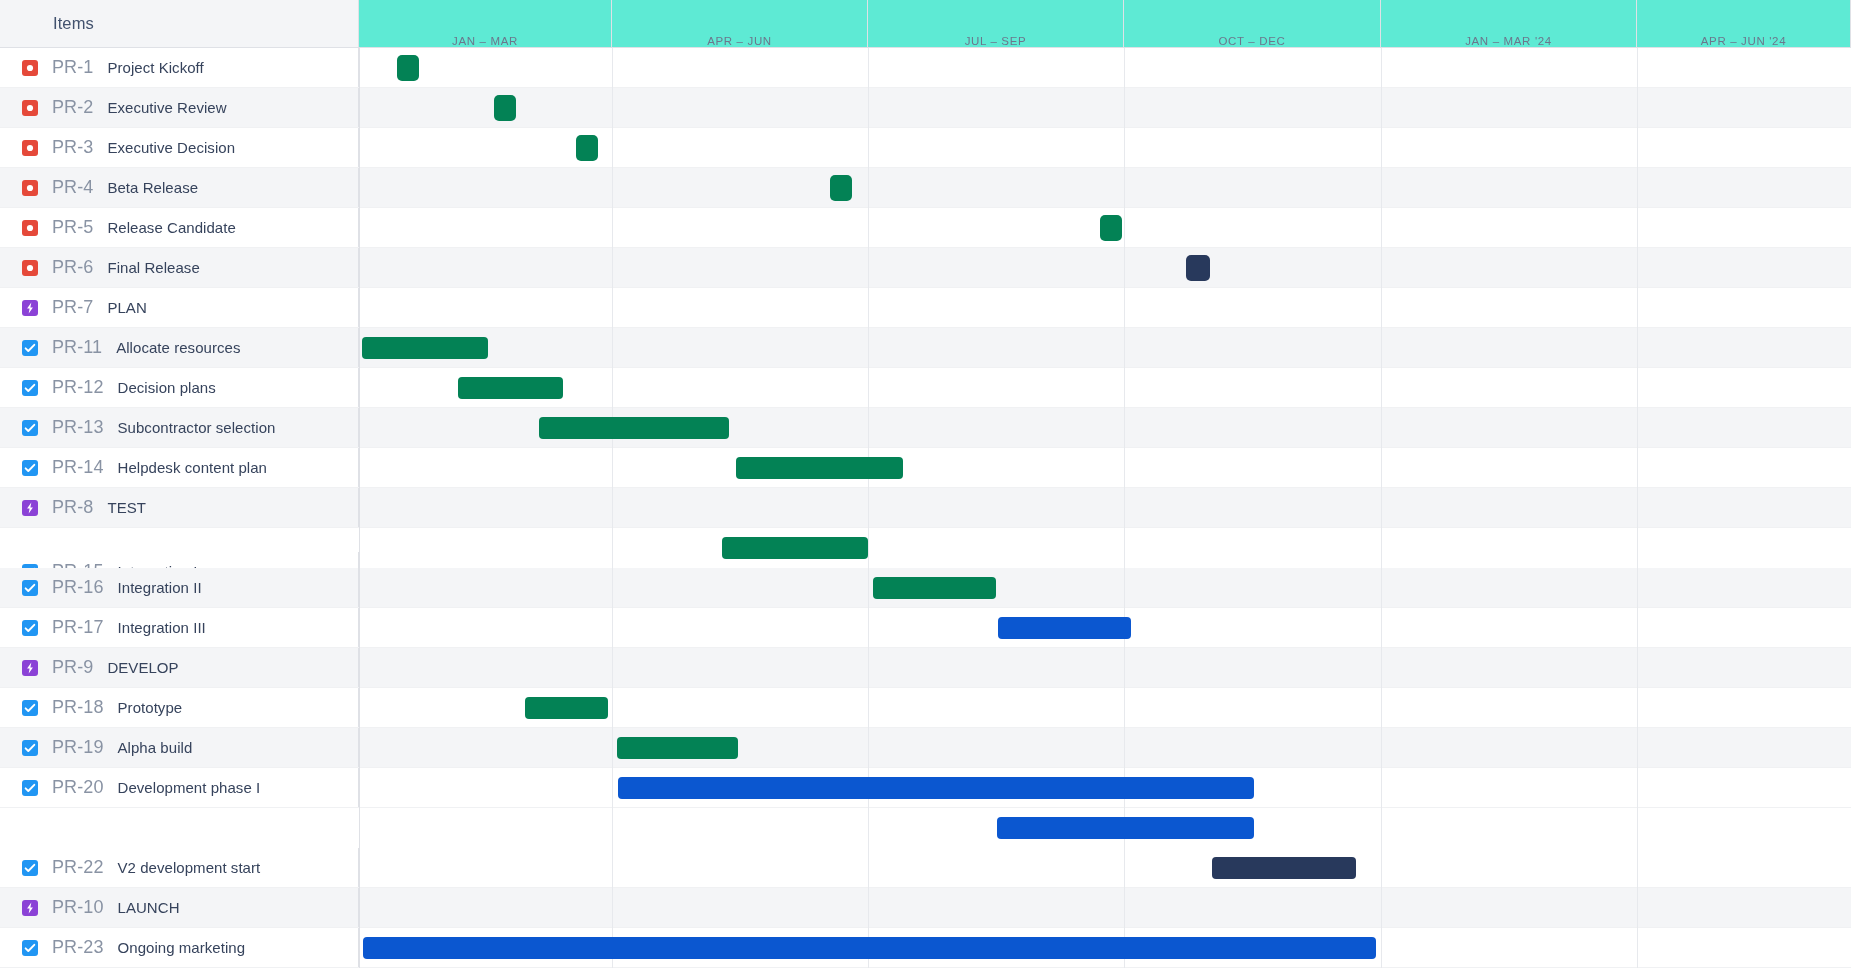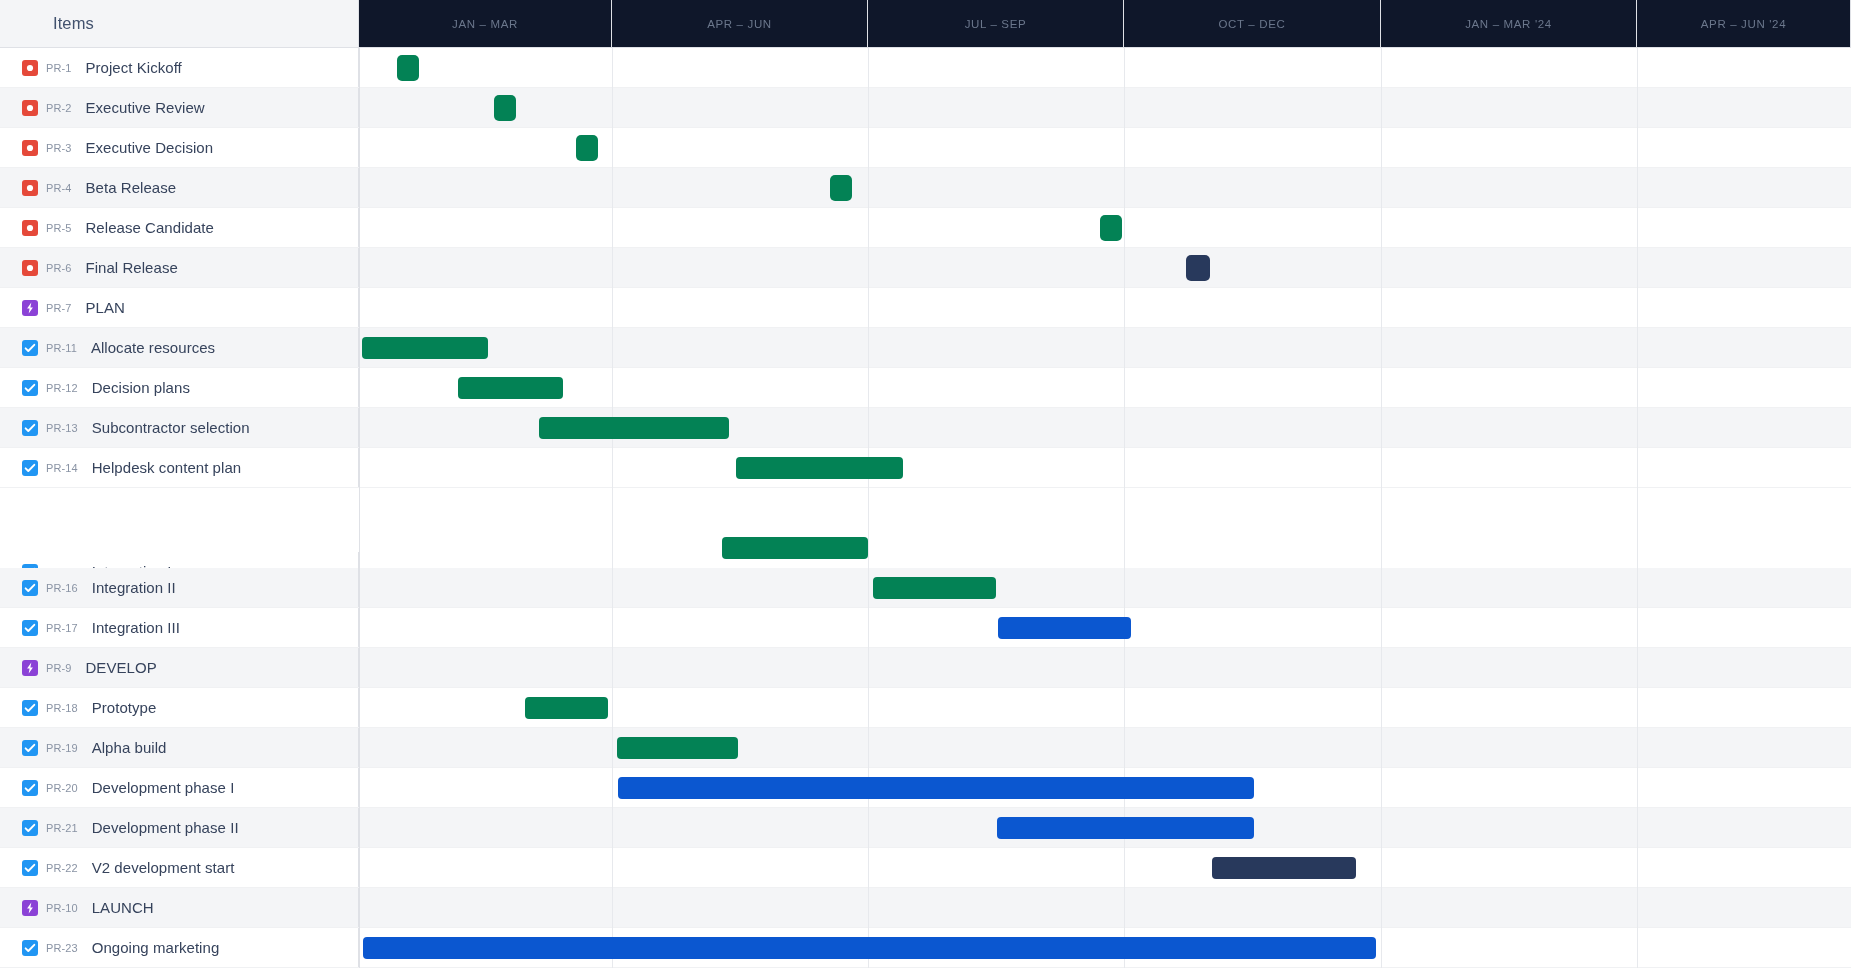--- a/index.html
+++ b/index.html
@@ -38,23 +38,23 @@
   .items-head-label {
     padding-left: 26px;
     font-size: 16.5px;
     color: #42526e;
     letter-spacing: .1px;
     margin-left: 27px;
   }
   .period-head {
     position: absolute;
     top: 0; height: 47px;
-    background: #0f172a;
+    background: #5eead4;
     border-right: 1px solid #dfe1e6;
-    display: flex; align-items: center; justify-content: center;
+    display: flex; align-items: flex-end; justify-content: center;
   }
   .period-head-label {
     font-size: 11.5px;
     color: #6b778c;
     letter-spacing: .65px;
     white-space: nowrap;
   }
 
   
   .rows-area { position: absolute; top: 48px; left: 0; width: 1851px; height: 920px; }
@@ -80,22 +80,22 @@
     width: 16px; height: 16px;
     margin-left: 22px;
     border-radius: 3px;
     flex: 0 0 16px;
     position: relative;
     display: block;
   }
   .issue-icon svg { display: block; width: 16px; height: 16px; }
 
   .issue-key {
-    margin-left: 8px;
-    font-size: 11px;
+    margin-left: 14px;
+    font-size: 18px;
     color: #8993a4;
     white-space: nowrap;
     letter-spacing: .1px;
   }
   .issue-summary {
     margin-left: 14px;
     font-size: 15px;
     color: #36435c;
     white-space: nowrap;
     letter-spacing: .05px;
@@ -286,20 +286,31 @@
         <div class="row-left" style="background: rgb(255, 255, 255);">
           <span class="issue-icon" style="background: rgb(33, 150, 243);">
             <svg viewBox="0 0 16 16">
               <path d="M3.6 8.3 6.3 11l6-6.2" stroke="#ffffff" stroke-width="1.9" fill="none" stroke-linecap="round" stroke-linejoin="round"></path>
             </svg>
           </span>
           <span class="issue-key">PR-14</span>
           <span class="issue-summary">Helpdesk content plan</span>
         </div>
       </div>
+      <div class="row even" style="top: 440px;">
+        <div class="row-left" style="background: rgb(244, 245, 247);">
+          <span class="issue-icon" style="background: rgb(139, 66, 214);">
+            <svg viewBox="0 0 16 16">
+              <path d="M9.3 2.4 5.1 8.6h2.5l-.9 5 4.2-6.2H8.4z" fill="#ffffff"></path>
+            </svg>
+          </span>
+          <span class="issue-key">PR-8</span>
+          <span class="issue-summary">TEST</span>
+        </div>
+      </div>
       <div class="row odd" style="top: 504px;">
         <div class="row-left" style="background: rgb(255, 255, 255);">
           <span class="issue-icon" style="background: rgb(33, 150, 243);">
             <svg viewBox="0 0 16 16">
               <path d="M3.6 8.3 6.3 11l6-6.2" stroke="#ffffff" stroke-width="1.9" fill="none" stroke-linecap="round" stroke-linejoin="round"></path>
             </svg>
           </span>
           <span class="issue-key">PR-15</span>
           <span class="issue-summary">Integration I</span>
         </div>
@@ -361,31 +372,20 @@
       </div>
       <div class="row odd" style="top: 720px;">
         <div class="row-left" style="background: rgb(255, 255, 255);">
           <span class="issue-icon" style="background: rgb(33, 150, 243);">
             <svg viewBox="0 0 16 16">
               <path d="M3.6 8.3 6.3 11l6-6.2" stroke="#ffffff" stroke-width="1.9" fill="none" stroke-linecap="round" stroke-linejoin="round"></path>
             </svg>
           </span>
           <span class="issue-key">PR-20</span>
           <span class="issue-summary">Development phase I</span>
-        </div>
-      </div>
-      <div class="row even" style="top: 760px;">
-        <div class="row-left" style="background: rgb(244, 245, 247);">
-          <span class="issue-icon" style="background: rgb(33, 150, 243);">
-            <svg viewBox="0 0 16 16">
-              <path d="M3.6 8.3 6.3 11l6-6.2" stroke="#ffffff" stroke-width="1.9" fill="none" stroke-linecap="round" stroke-linejoin="round"></path>
-            </svg>
-          </span>
-          <span class="issue-key">PR-21</span>
-          <span class="issue-summary">Development phase II</span>
         </div>
       </div>
       <div class="row odd" style="top: 800px;">
         <div class="row-left" style="background: rgb(255, 255, 255);">
           <span class="issue-icon" style="background: rgb(33, 150, 243);">
             <svg viewBox="0 0 16 16">
               <path d="M3.6 8.3 6.3 11l6-6.2" stroke="#ffffff" stroke-width="1.9" fill="none" stroke-linecap="round" stroke-linejoin="round"></path>
             </svg>
           </span>
           <span class="issue-key">PR-22</span>

